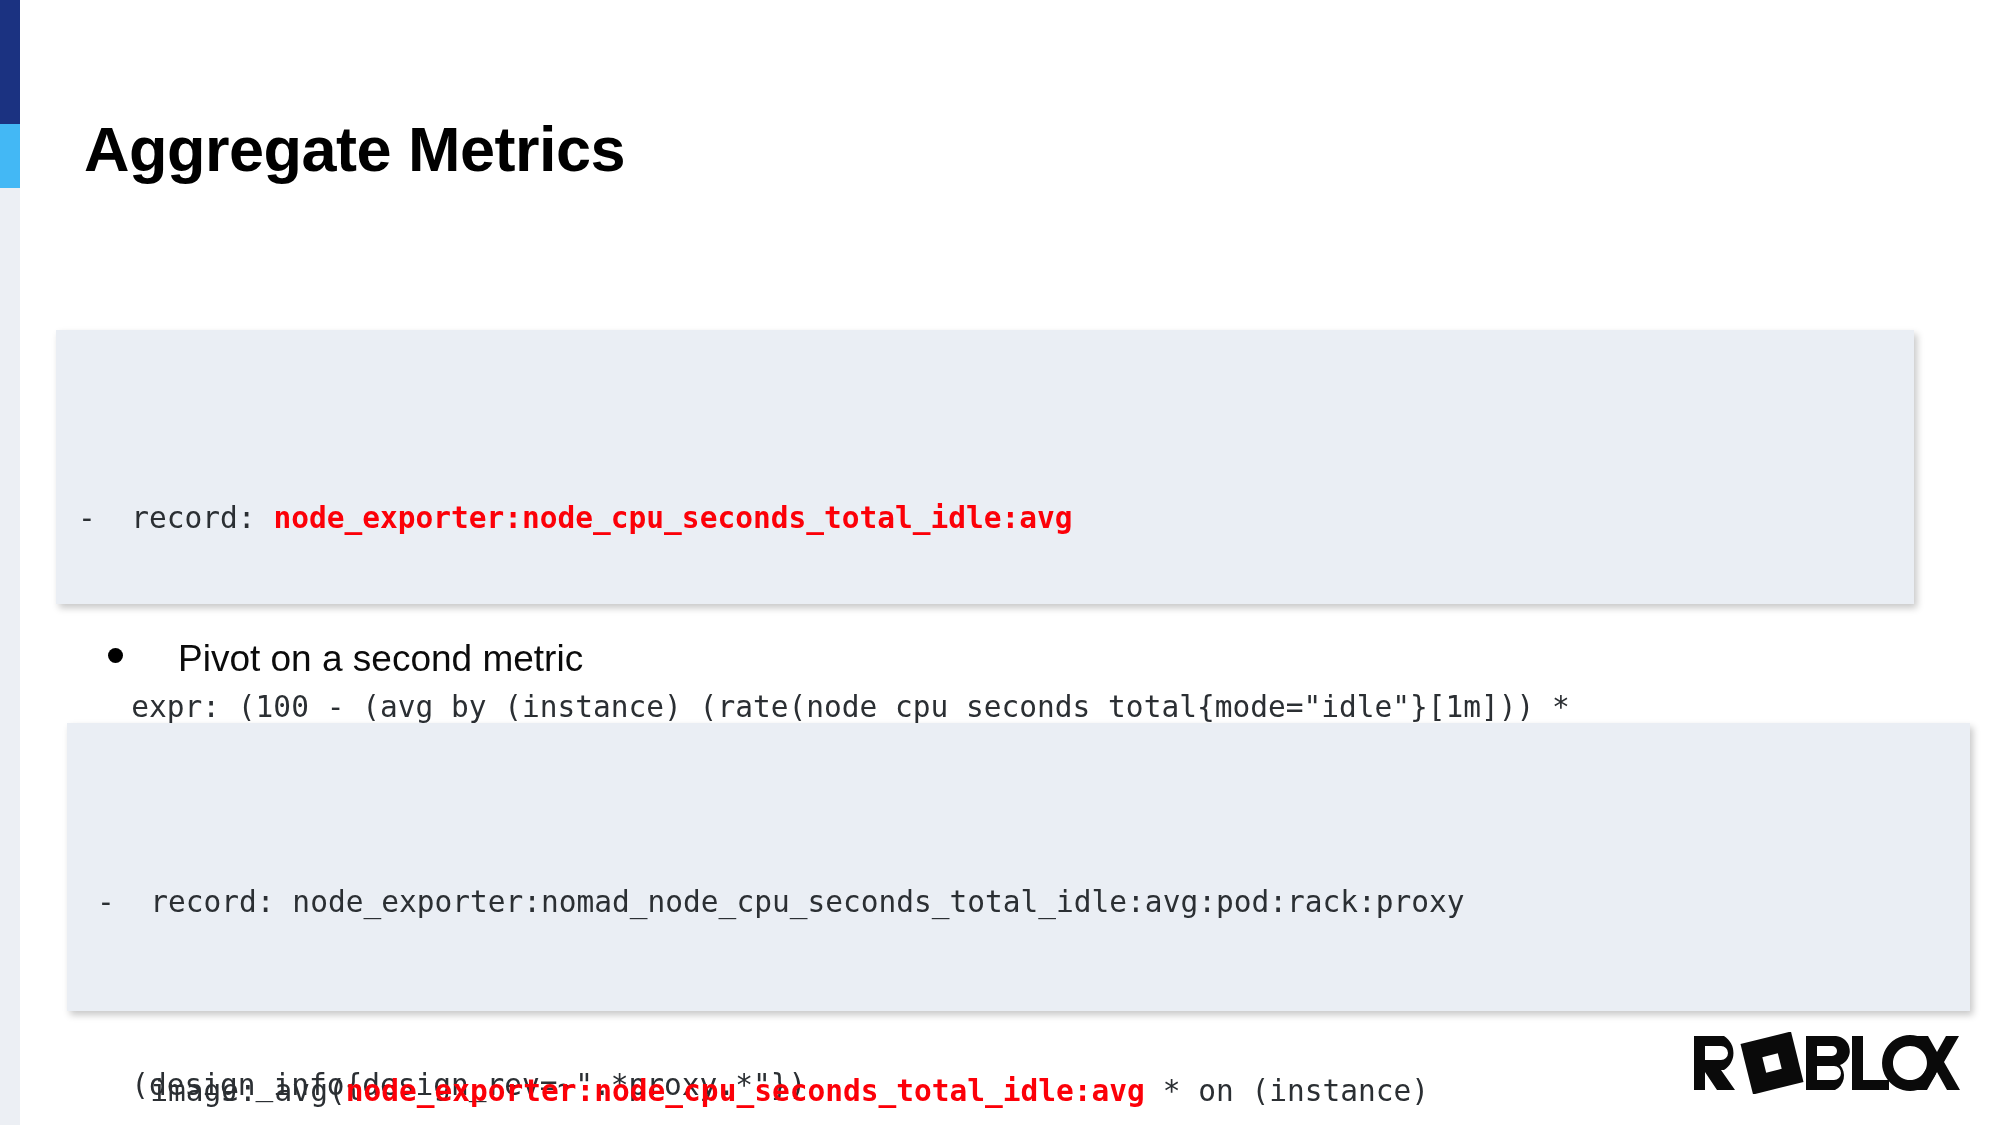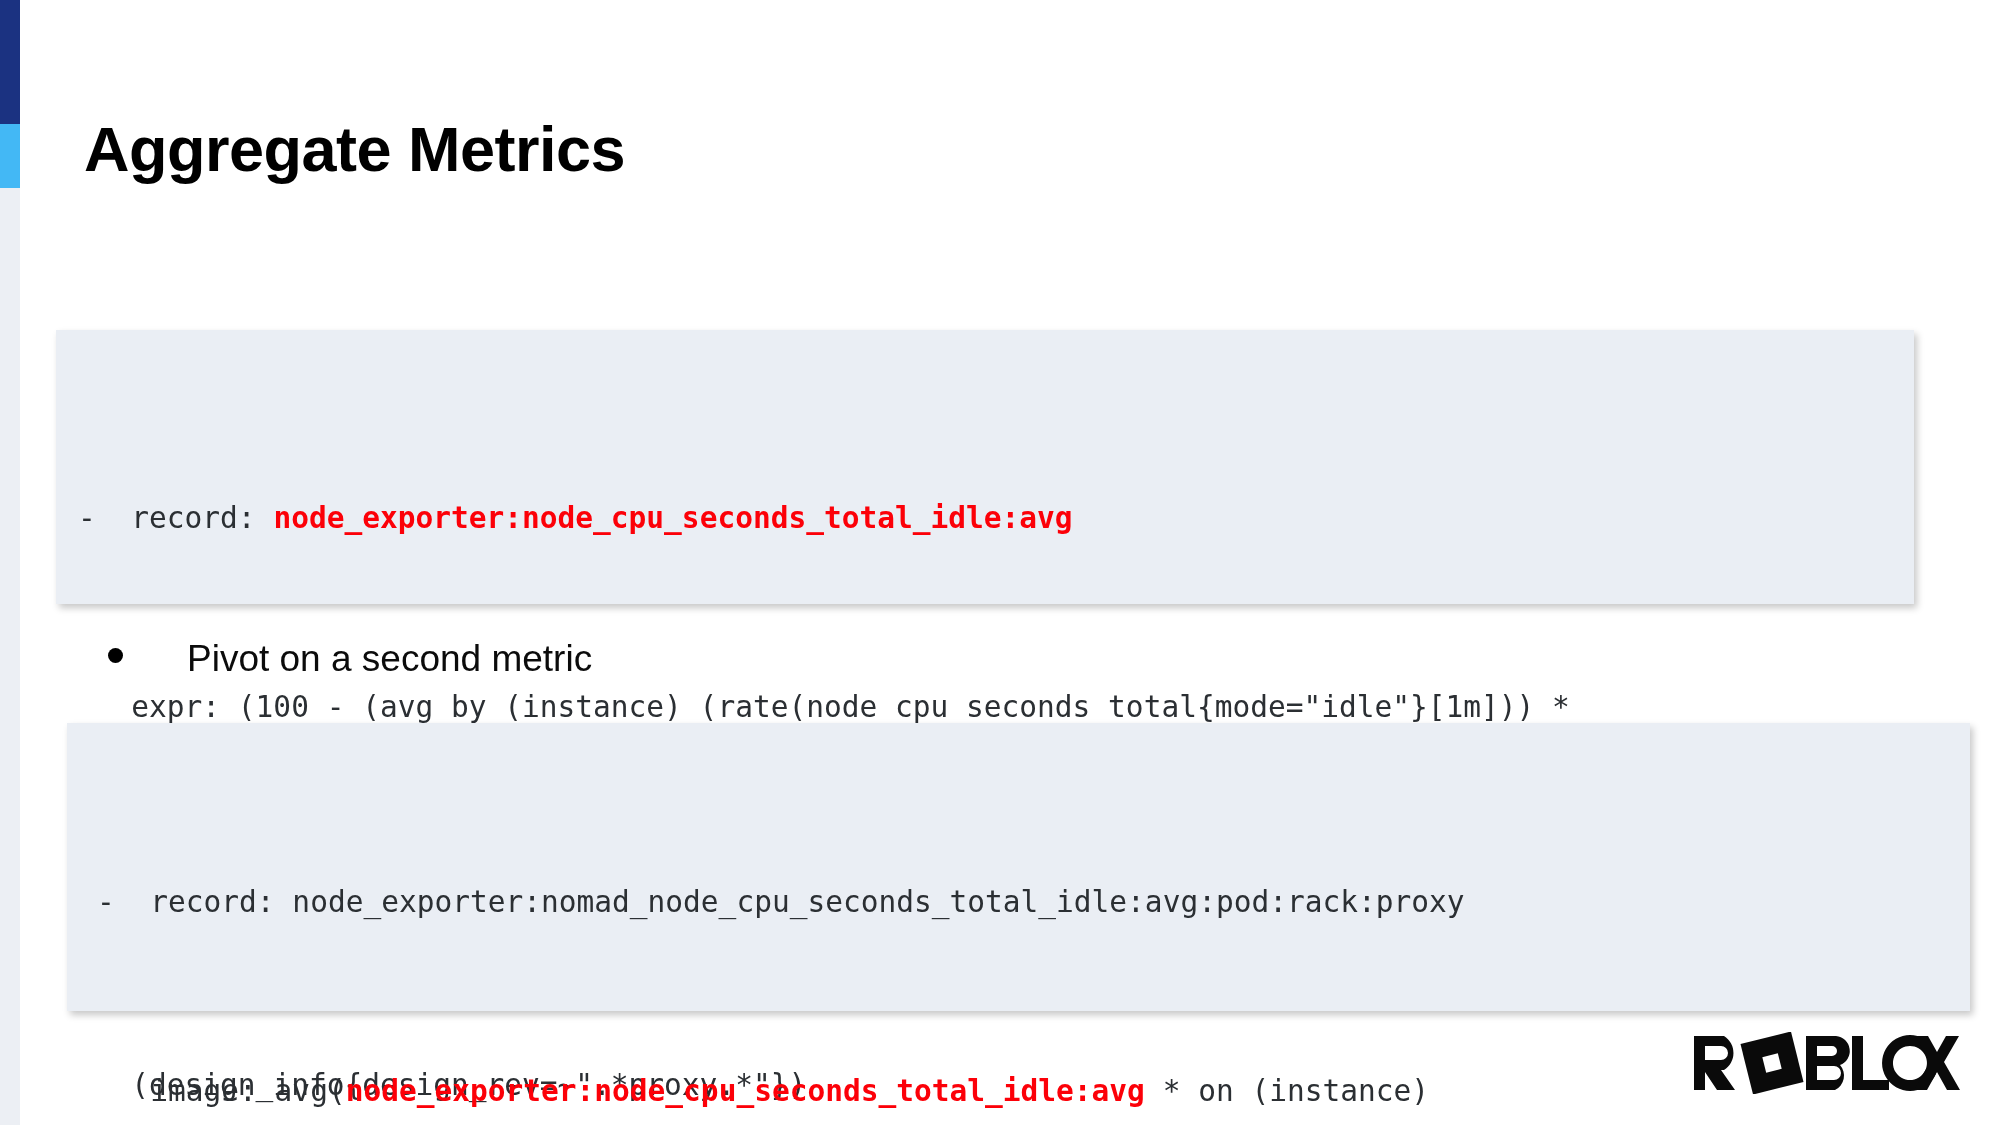--- a/index.html
+++ b/index.html
@@ -61,21 +61,21 @@
 
   .bullet-row {
     position: absolute;
     display: flex;
     align-items: baseline;
     color: #0b0b0b;
     font-size: 37px;
     line-height: 1.2;
   }
   #bullet-row-1 { left: 108px; top: 255px; }
-  #bullet-row-2 { left: 108px; top: 637px; gap: 9px; }
+  #bullet-row-2 { left: 108px; top: 637px; }
 
   .bullet-dot {
     display: inline-block;
     width: 15px;
     height: 15px;
     border-radius: 50%;
     background: #000000;
     margin-right: 55px;
     position: relative;
     top: -8px;

